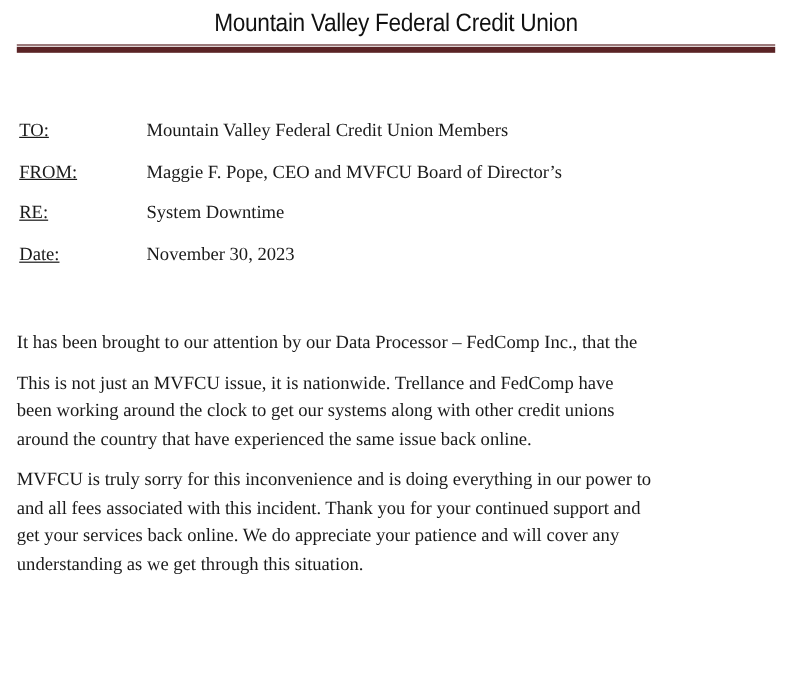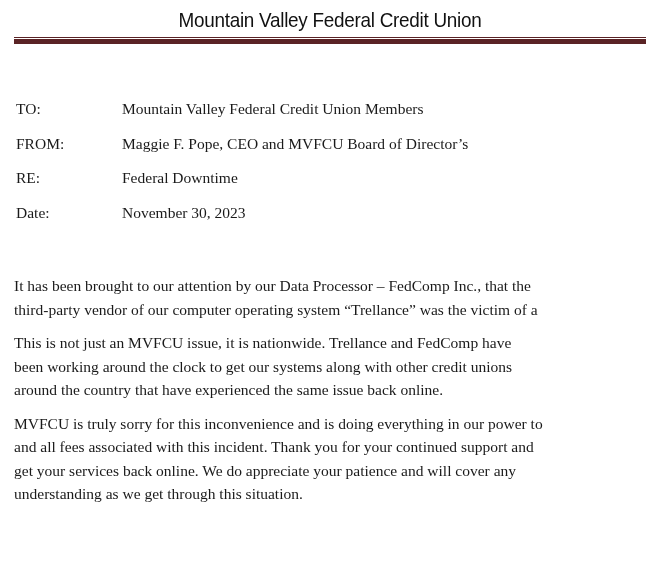--- a/index.html
+++ b/index.html
@@ -52,20 +52,21 @@
     }
     .memo-row {
       position: relative;
       height: 34.5px;
       white-space: nowrap;
     }
     .memo-label {
       position: absolute;
       left: 0;
       width: 90px;
+      text-decoration: underline;
     }
     .memo-value {
       position: absolute;
       left: 106px;
     }
     .body-text {
       position: absolute;
       left: 14px;
       top: 274px;
       width: 640px;
@@ -95,32 +96,31 @@
   <div class="memo-row">
     <span class="memo-label">TO:</span>
     <span class="memo-value">Mountain Valley Federal Credit Union Members</span>
   </div>
   <div class="memo-row">
     <span class="memo-label">FROM:</span>
     <span class="memo-value">Maggie F. Pope, CEO and MVFCU Board of Director’s</span>
   </div>
   <div class="memo-row">
     <span class="memo-label">RE:</span>
-    <span class="memo-value">Federal Downtime</span>
+    <span class="memo-value">System Downtime</span>
   </div>
   <div class="memo-row">
     <span class="memo-label">Date:</span>
     <span class="memo-value">November 30, 2023</span>
   </div>
 </div>
 
 <div class="body-text">
   <p class="para">
     <span class="line">It has been brought to our attention by our Data Processor – FedComp Inc., that the</span>
-    <span class="line">third-party vendor of our computer operating system “Trellance” was the victim of a</span>
   </p>
   <p class="para">
     <span class="line">This is not just an MVFCU issue, it is nationwide. Trellance and FedComp have</span>
     <span class="line">been working around the clock to get our systems along with other credit unions</span>
     <span class="line">around the country that have experienced the same issue back online.</span>
   </p>
   <p class="para">
     <span class="line">MVFCU is truly sorry for this inconvenience and is doing everything in our power to</span>
     <span class="line">and all fees associated with this incident. Thank you for your continued support and</span>
     <span class="line">get your services back online. We do appreciate your patience and will cover any</span>

